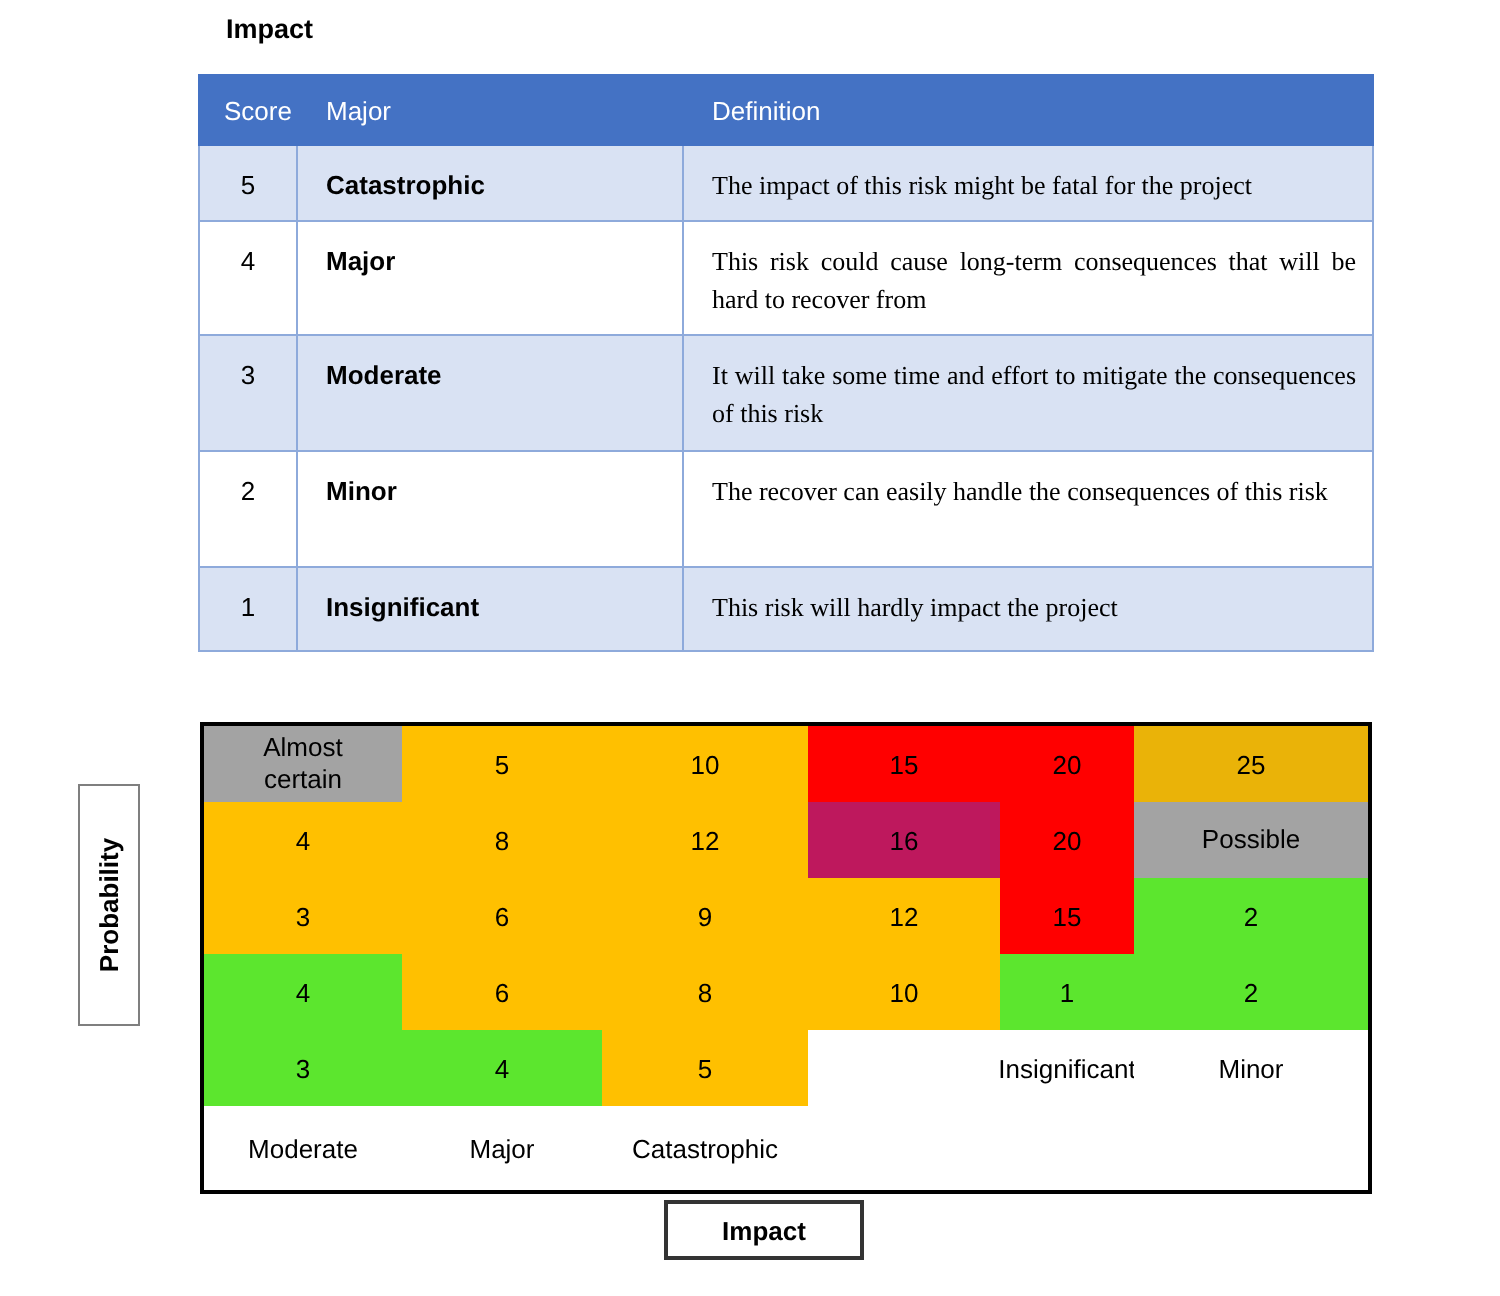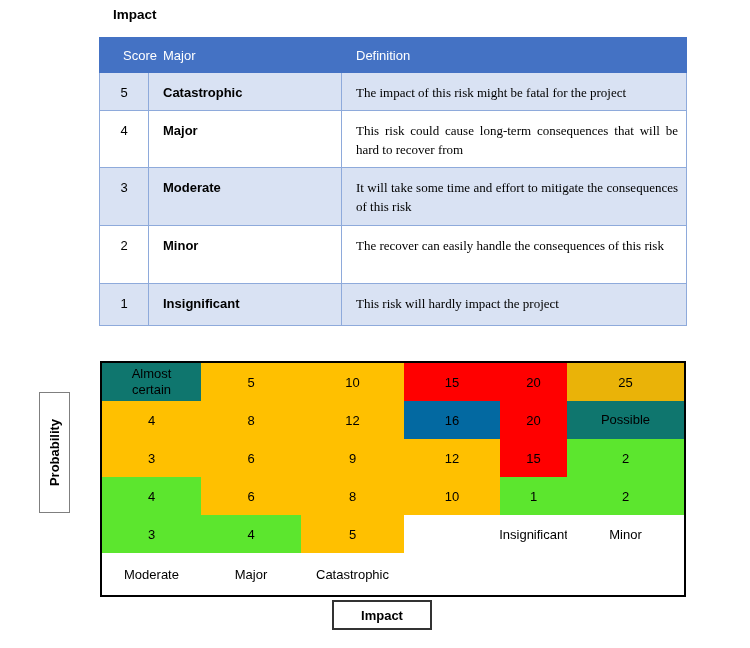--- a/index.html
+++ b/index.html
@@ -16,21 +16,21 @@
     border-collapse: collapse; table-layout: fixed;
   }
   table.def-table col.c-score { width: 49px; }
   table.def-table col.c-grade { width: 193px; }
   table.def-table col.c-def   { width: 345px; }
   table.def-table th {
     background: #4472C4; color: #ffffff; font-weight: normal;
     font-size: 13px; text-align: left; height: 35px;
     border: 1px solid #4472C4; vertical-align: middle;
   }
-  table.def-table th.h-score { padding-left: 23px; }
+  table.def-table th.h-score { padding-left: 12px; }
   table.def-table th.h-grade { padding-left: 14px; }
   table.def-table th.h-def   { padding-left: 14px; }
   table.def-table td {
     border: 1px solid #8EAADB; vertical-align: top;
     font-size: 13px; line-height: 19px;
     padding-top: 10px; padding-bottom: 8px;
   }
   table.def-table tr.band td { background: #D9E2F3; }
   td.cell-score { text-align: center; }
   td.cell-grade { font-weight: bold; padding-left: 14px; padding-right: 6px; }
@@ -46,21 +46,21 @@
     position: absolute; left: 100px; top: 361px; width: 586px; height: 236px;
     border: 2px solid #000000; background: #ffffff;
     display: grid;
     grid-template-columns: 99px 100px 103px 96px 67px 117px;
     grid-template-rows: 38px 38px 38px 38px 38px 42px;
   }
   .m-rowlabel, .m-cell, .m-xlabel, .m-corner {
     display: flex; align-items: center; justify-content: center;
     font-size: 13px; color: #000;
   }
-  .m-rowlabel { background: #0f766e; text-align: center; line-height: 16px; padding: 0 15px; }
+  .m-rowlabel { background: #a3a3a3; text-align: center; line-height: 16px; padding: 0 15px; }
   .m-xlabel   { background: #ffffff; }
   .m-cell     { font-size: 13px; }
 
   
   .ylabel-box {
     position: absolute; left: 39px; top: 392px; width: 31px; height: 121px;
     border: 1px solid #7f7f7f; background: #ffffff;
     display: flex; align-items: center; justify-content: center;
   }
   .ylabel-box .vtext {
@@ -128,21 +128,21 @@
 <div class="matrix">
     <div class="m-rowlabel">Almost certain</div>
     <div class="m-cell" style="background: rgb(255, 192, 0);">5</div>
     <div class="m-cell" style="background: rgb(255, 192, 0);">10</div>
     <div class="m-cell" style="background: rgb(255, 0, 0);">15</div>
     <div class="m-cell" style="background: rgb(255, 0, 0);">20</div>
     <div class="m-cell" style="background: #eab308;">25</div>
     <div class="m-cell" style="background: rgb(255, 192, 0);">4</div>
     <div class="m-cell" style="background: rgb(255, 192, 0);">8</div>
     <div class="m-cell" style="background: rgb(255, 192, 0);">12</div>
-    <div class="m-cell" style="background: #0369a1;">16</div>
+    <div class="m-cell" style="background: #be185d;">16</div>
     <div class="m-cell" style="background: rgb(255, 0, 0);">20</div>
     <div class="m-rowlabel">Possible</div>
     <div class="m-cell" style="background: rgb(255, 192, 0);">3</div>
     <div class="m-cell" style="background: rgb(255, 192, 0);">6</div>
     <div class="m-cell" style="background: rgb(255, 192, 0);">9</div>
     <div class="m-cell" style="background: rgb(255, 192, 0);">12</div>
     <div class="m-cell" style="background: rgb(255, 0, 0);">15</div>
     <div class="m-cell" style="background: rgb(92, 230, 46);">2</div>
     <div class="m-cell" style="background: rgb(92, 230, 46);">4</div>
     <div class="m-cell" style="background: rgb(255, 192, 0);">6</div>

